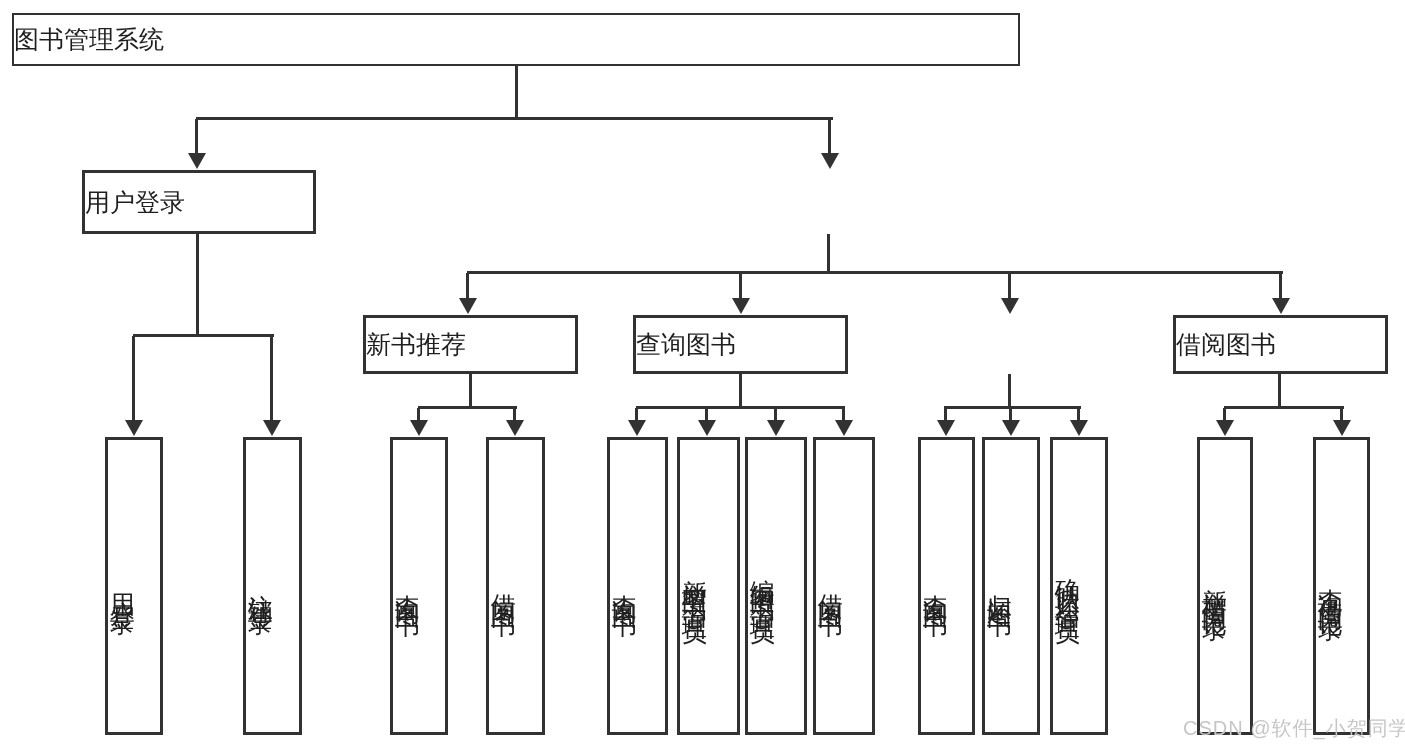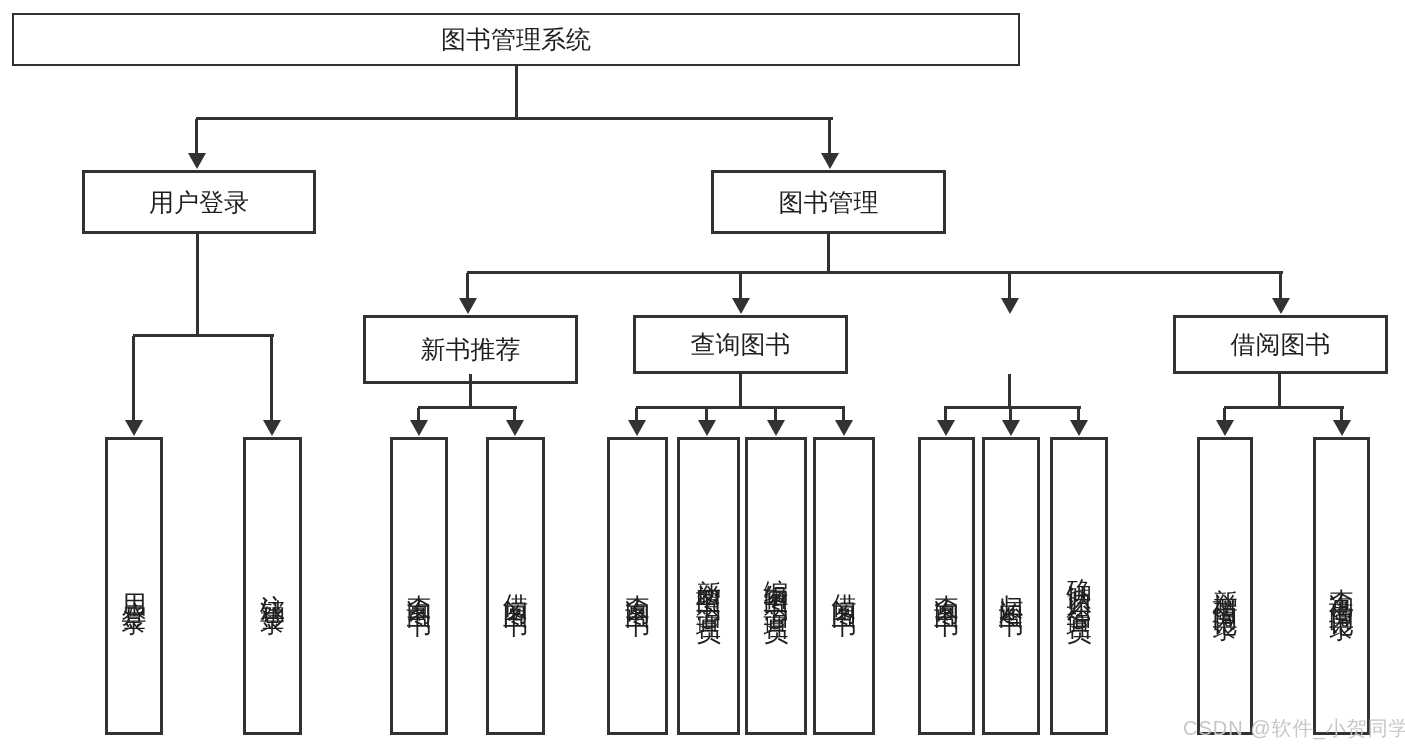--- a/index.html
+++ b/index.html
@@ -11,21 +11,21 @@
     overflow:hidden;
   }
   .node{
     position:absolute;
     box-sizing:border-box;
     background:#ffffff;
     border:3px solid #323232;
     color:#1f1f1f;
     display:flex;
     align-items:center;
-    justify-content:center;
+    justify-content:flex-start;
   }
   .root-node{border-width:2px;font-size:25px;}
   .branch-node{font-size:25px;}
   .leaf-node{font-size:25px;}
   .vtext{
     writing-mode:vertical-lr;
     text-orientation:mixed;
     letter-spacing:6px;
     line-height:1.15;
   }
@@ -62,37 +62,34 @@
   </div>
 
   <div class="vline" style="left:515px;top:66px;height:53px;"></div>
   <div class="hline" style="left:196px;top:117px;width:637px;"></div>
   <div class="arrow" style="left:195px;top:119px;height:34px;"></div>
   <div class="arrow" style="left:828px;top:119px;height:34px;"></div>
 
   <div class="node branch-node" style="left:82px;top:170px;width:234px;height:64px;">
     <span>用户登录</span>
   </div>
-  <div class="node branch-node" style="left:711px;top:170px;width:235px;height:64px;">
-    <span>图书管理</span>
-  </div>
 
   <div class="vline" style="left:196px;top:234px;height:102px;"></div>
   <div class="hline" style="left:133px;top:334px;width:141px;"></div>
   <div class="arrow" style="left:132px;top:336px;height:84px;"></div>
   <div class="arrow" style="left:270px;top:336px;height:84px;"></div>
 
   <div class="vline" style="left:827px;top:234px;height:40px;"></div>
   <div class="hline" style="left:467px;top:271px;width:816px;"></div>
   <div class="arrow" style="left:466px;top:273px;height:25px;"></div>
   <div class="arrow" style="left:739px;top:273px;height:25px;"></div>
   <div class="arrow" style="left:1008px;top:273px;height:25px;"></div>
   <div class="arrow" style="left:1279px;top:273px;height:25px;"></div>
 
-  <div class="node branch-node" style="left:363px;top:315px;width:215px;height:69px;">
+  <div class="node branch-node" style="left:363px;top:315px;width:215px;height:59px;">
     <span>新书推荐</span>
   </div>
   <div class="node branch-node" style="left:633px;top:315px;width:215px;height:59px;">
     <span>查询图书</span>
   </div>
   <div class="node branch-node" style="left:1173px;top:315px;width:215px;height:59px;">
     <span>借阅图书</span>
   </div>
 
   <div class="vline" style="left:469px;top:374px;height:35px;"></div>

